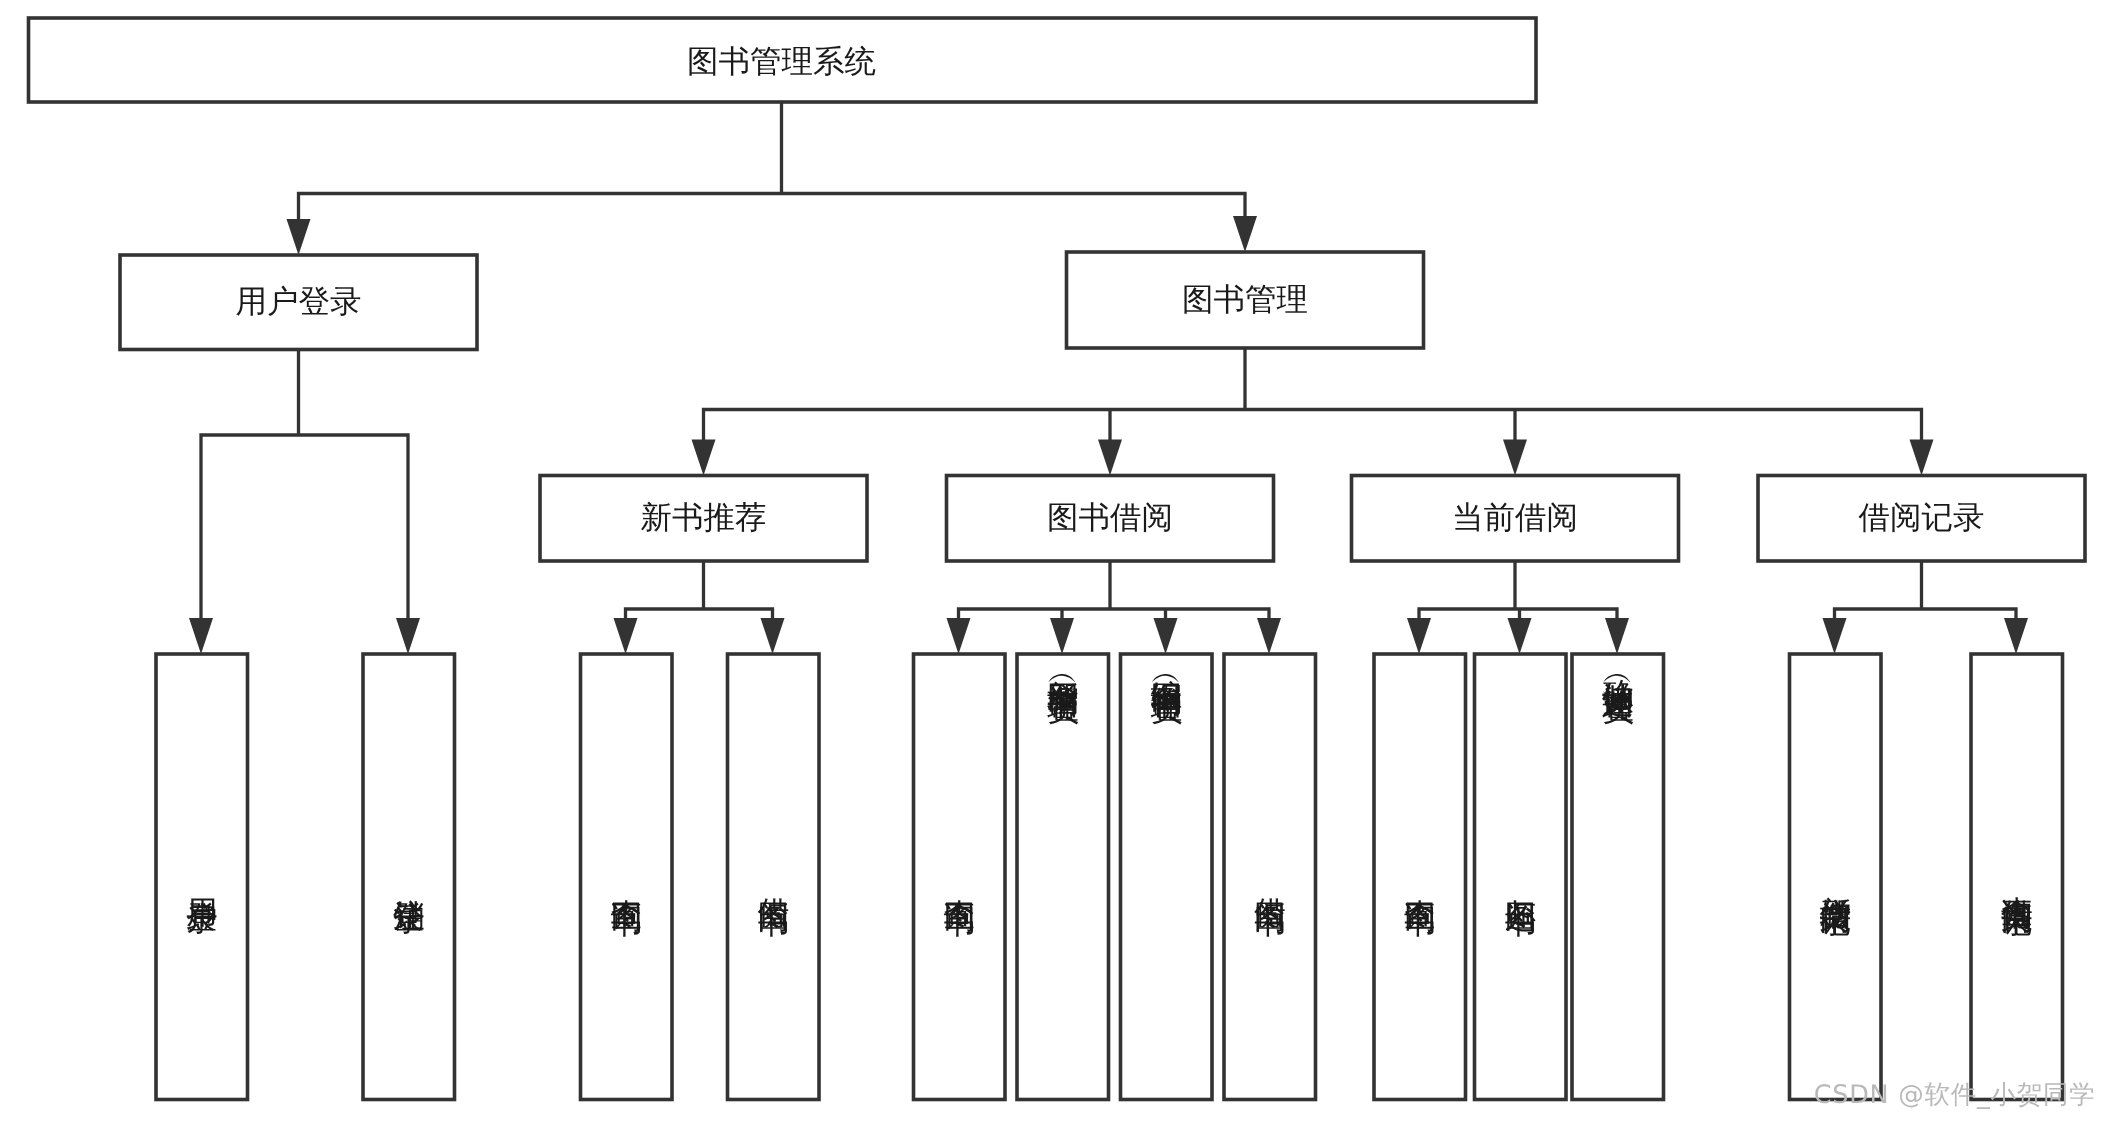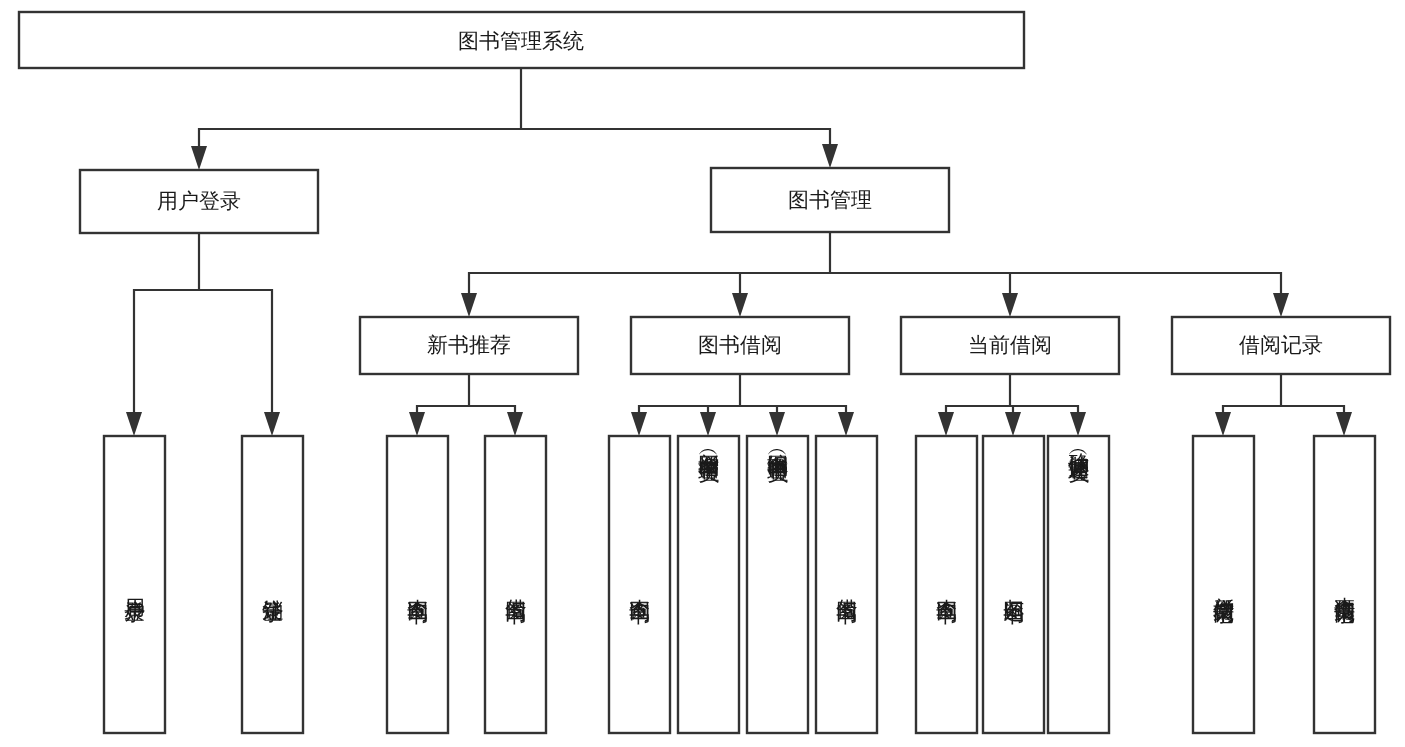--- a/index.html
+++ b/index.html
@@ -200,14 +200,15 @@
   <div class="leaf-label-wrap" style="left:1048px; top:436px; width:61px; height:297px; align-items:flex-start;">
     <span class="leaf-label">确认归还（管理员）</span>
   </div>
   <div class="leaf-label-wrap" style="left:1193px; top:436px; width:61px; height:297px;">
     <span class="leaf-label">新增借阅记录</span>
   </div>
   <div class="leaf-label-wrap" style="left:1314px; top:436px; width:61px; height:297px;">
     <span class="leaf-label">查询借阅记录</span>
   </div>
 
+  <div class="watermark">CSDN @软件_小贺同学</div>
 
 </div>
 
 </body></html>

